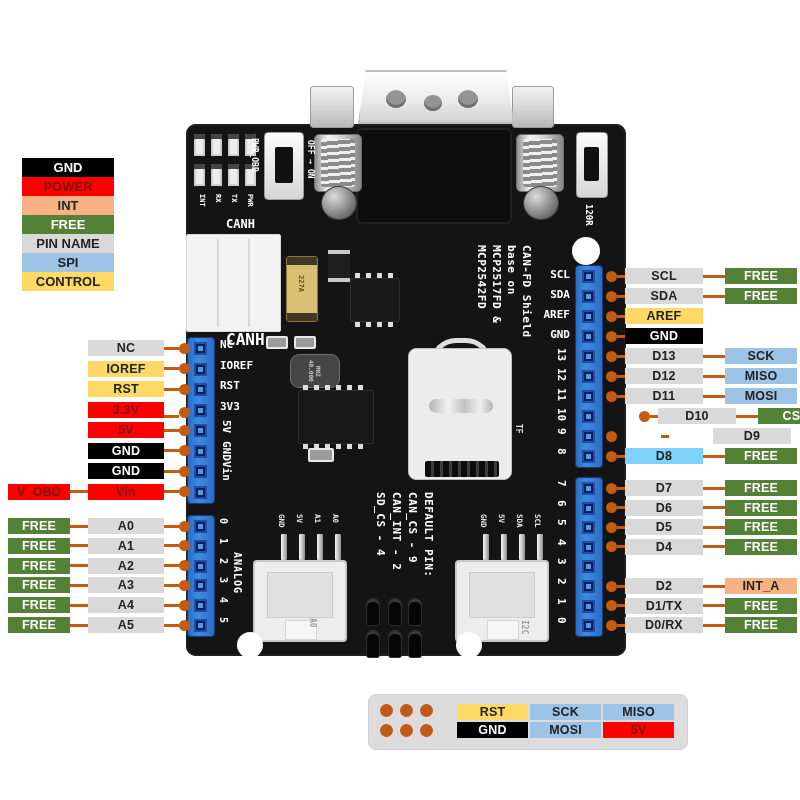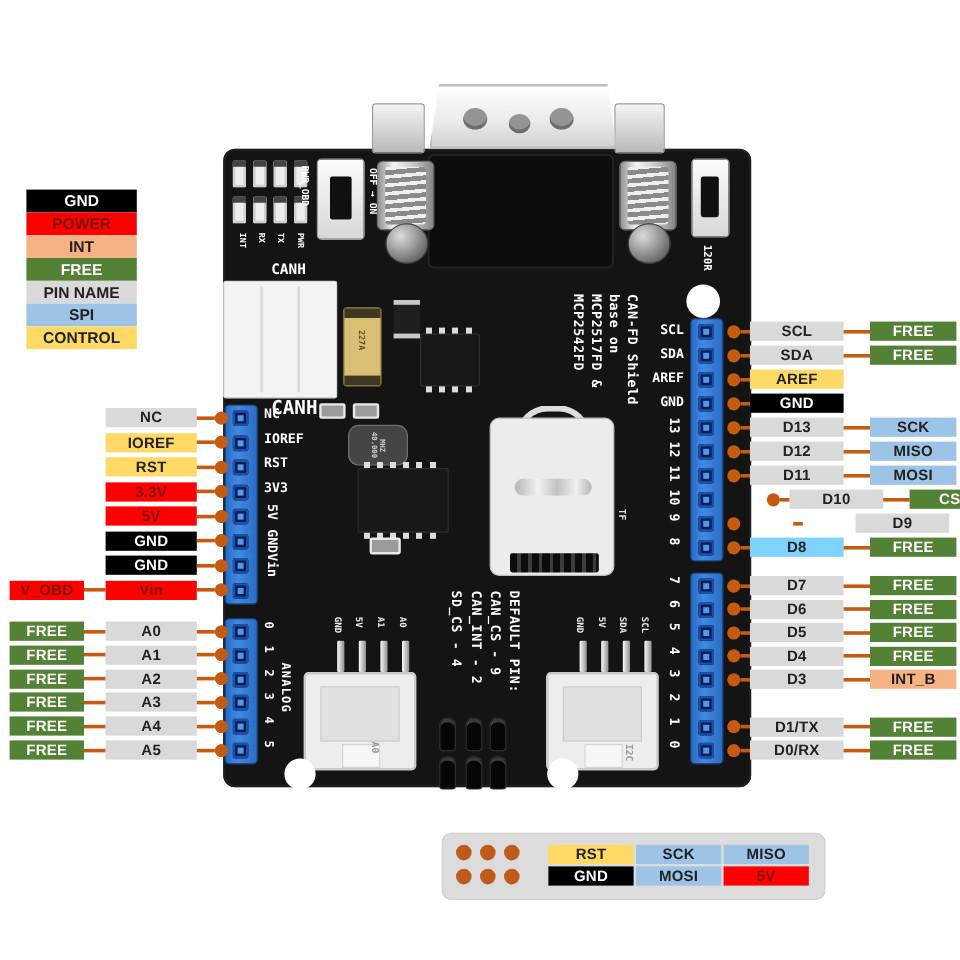--- a/index.html
+++ b/index.html
@@ -343,21 +343,21 @@
         <span class="pbox namebox" style="background: rgb(255, 217, 102); color: rgb(34, 34, 34);">IOREF</span>
         <span class="wire w1"></span>
         <span class="dot"></span>
       </div>
       <div class="pinrow" style="top: 41px;">
         <span class="fspacer"></span>
         <span class="pbox namebox" style="background: rgb(255, 217, 102); color: rgb(34, 34, 34);">RST</span>
         <span class="wire w1"></span>
         <span class="dot"></span>
       </div>
-      <div class="pinrow" style="top: 61.5px;">
+      <div class="pinrow" style="top: 61.5px; align-items: flex-end;">
         <span class="fspacer"></span>
         <span class="pbox namebox" style="background: rgb(254, 0, 0); color: rgb(122, 22, 0);">3.3V</span>
         <span class="wire w1"></span>
         <span class="dot"></span>
       </div>
       <div class="pinrow" style="top: 82px;">
         <span class="fspacer"></span>
         <span class="pbox namebox" style="background: rgb(254, 0, 0); color: rgb(122, 22, 0);">5V</span>
         <span class="wire w1"></span>
         <span class="dot"></span>
@@ -516,26 +516,26 @@
         <span class="wire w2"></span>
         <span class="pbox funcbox" style="background: rgb(83, 129, 53); color: rgb(255, 255, 255);">FREE</span>
       </div>
       <div class="pinrow" style="top: 58.8px;">
         <span class="dot"></span>
         <span class="wire w1"></span>
         <span class="pbox namebox" style="background: rgb(217, 217, 217); color: rgb(34, 34, 34);">D4</span>
         <span class="wire w2"></span>
         <span class="pbox funcbox" style="background: rgb(83, 129, 53); color: rgb(255, 255, 255);">FREE</span>
       </div>
-      <div class="pinrow" style="top: 78.4px;">
-        <span class="dot"></span>
-        <span class="wire w1"></span>
-        <span class="pbox namebox" style="background: rgb(217, 217, 217); color: rgb(34, 34, 34);">D3</span>
-        <span class="wire w2"></span>
-        <span class="pbox funcbox" style="background: rgb(246, 177, 132); color: rgb(34, 34, 34);">INT_B</span>
+      <div class="pinrow" style="top: 98px;">
+        <span class="dot"></span>
+        <span class="wire w1"></span>
+        <span class="pbox namebox" style="background: rgb(217, 217, 217); color: rgb(34, 34, 34);">D2</span>
+        <span class="wire w2"></span>
+        <span class="pbox funcbox" style="background: rgb(246, 177, 132); color: rgb(34, 34, 34);">INT_A</span>
       </div>
       <div class="pinrow" style="top: 117.6px;">
         <span class="dot"></span>
         <span class="wire w1"></span>
         <span class="pbox namebox" style="background: rgb(217, 217, 217); color: rgb(34, 34, 34);">D1/TX</span>
         <span class="wire w2"></span>
         <span class="pbox funcbox" style="background: rgb(83, 129, 53); color: rgb(255, 255, 255);">FREE</span>
       </div>
       <div class="pinrow" style="top: 137.2px;">
         <span class="dot"></span>

